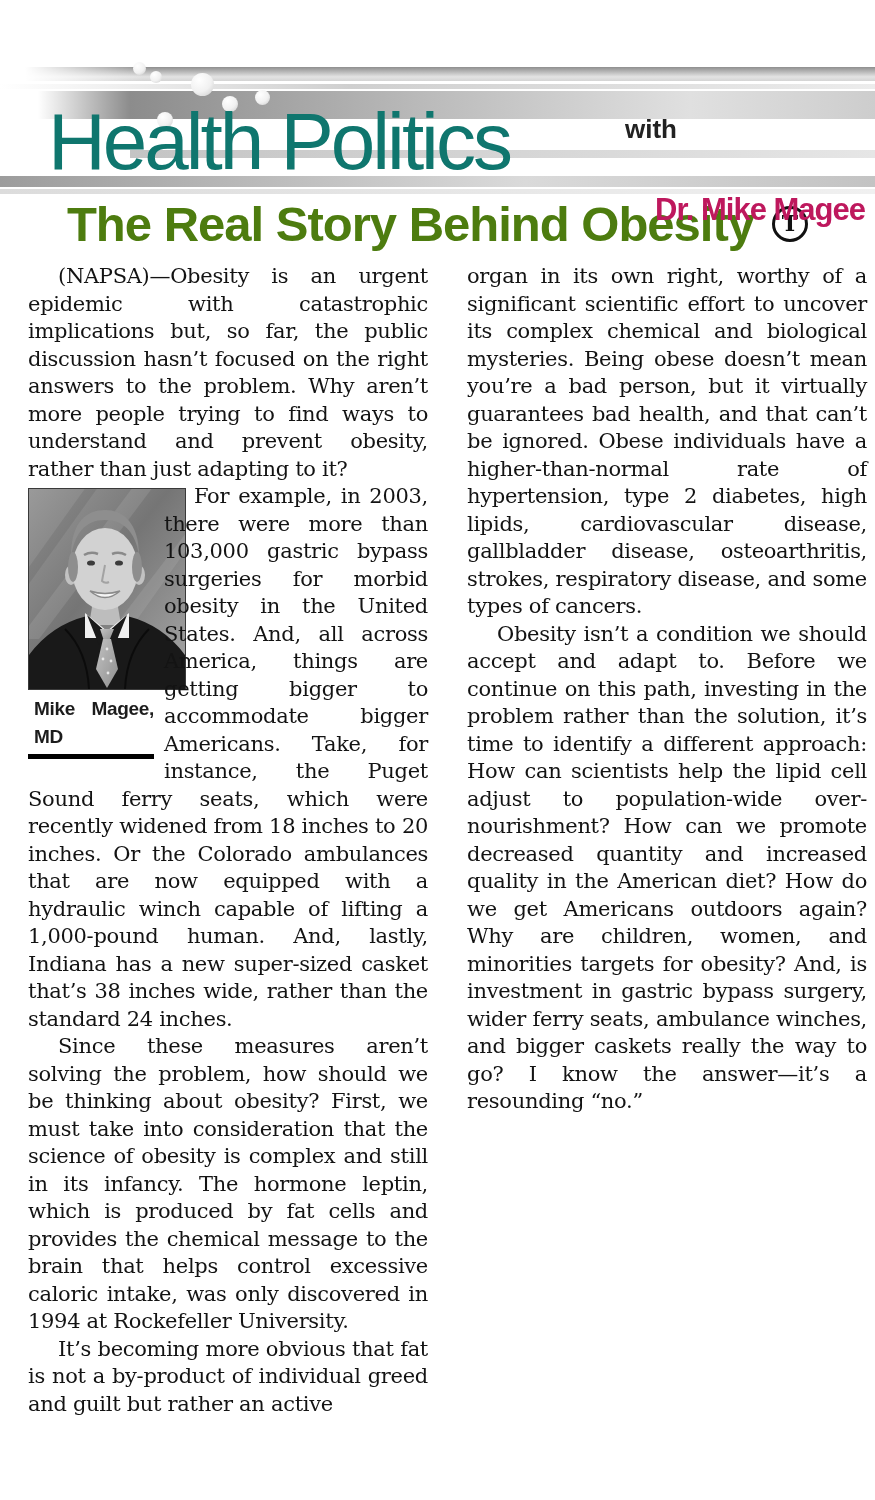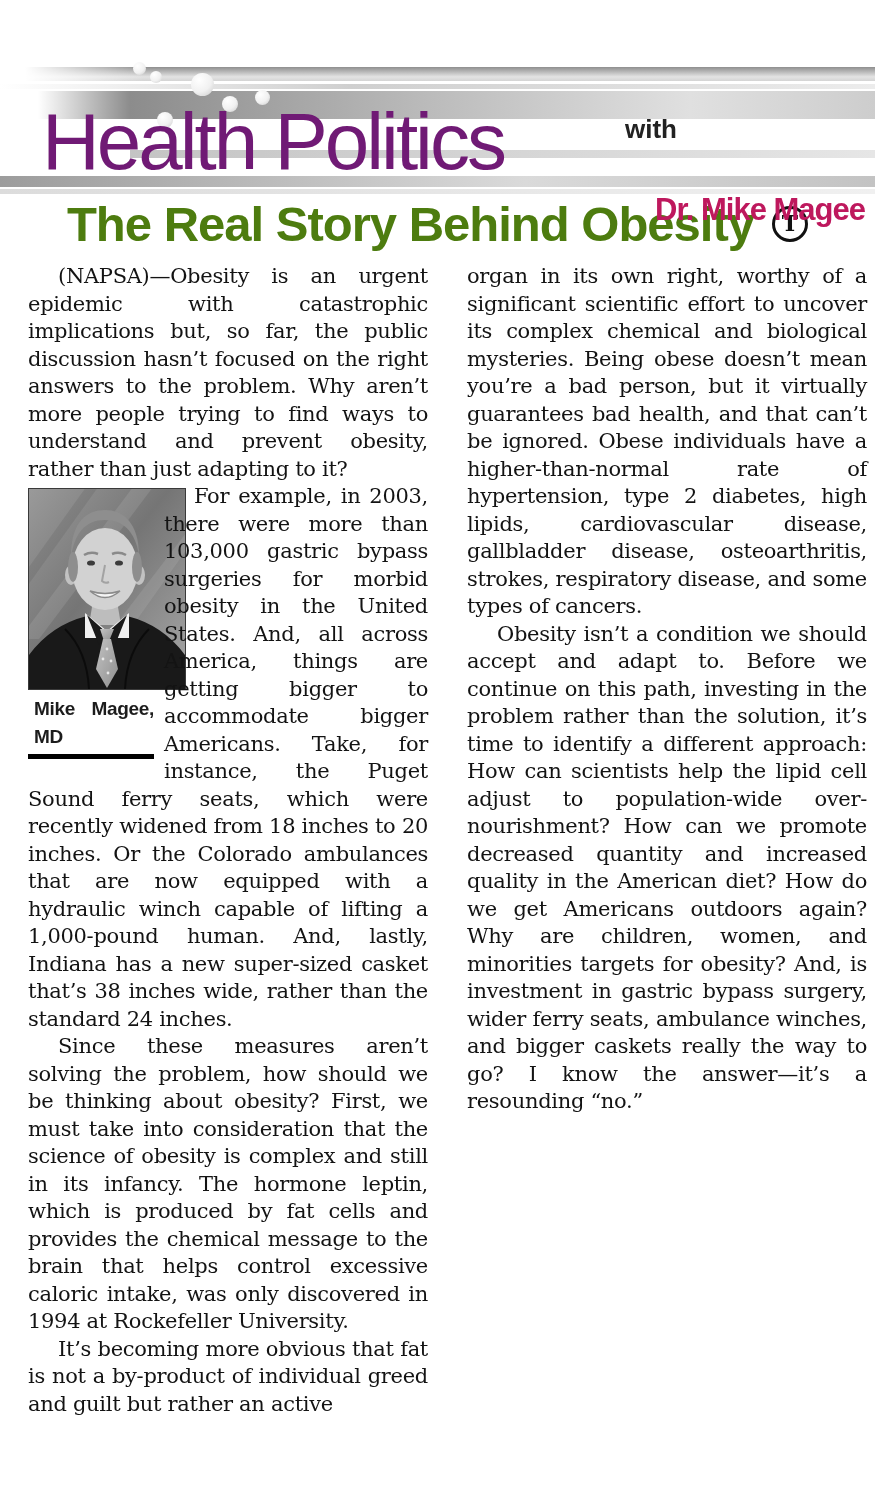--- a/index.html
+++ b/index.html
@@ -45,23 +45,23 @@
     background:radial-gradient(circle at 35% 30%, #ffffff, #f1f1f1 55%, #c9c9c9 100%);
   }
   .bubble.b1 { left:133px; top:62px;  width:13px; height:13px; }
   .bubble.b2 { left:150px; top:71px;  width:12px; height:12px; }
   .bubble.b3 { left:191px; top:73px;  width:23px; height:23px; }
   .bubble.b4 { left:222px; top:96px;  width:16px; height:16px; }
   .bubble.b5 { left:255px; top:90px;  width:15px; height:15px; }
   .bubble.b6 { left:157px; top:112px; width:16px; height:16px; }
 
   .logo-title {
-    position:absolute; left:42px; top:102px;
+    position:absolute; left:48px; top:102px;
     font-size:80px; line-height:1; font-weight:400; letter-spacing:-3px;
-    color:#701a75; white-space:nowrap;
+    color:#0f766e; white-space:nowrap;
   }
   .with-label {
     position:absolute; left:625px; top:116px;
     font-size:26px; font-weight:700; color:#222222; line-height:1;
   }
   .host-name {
     position:absolute; left:655px; top:146px;
     font-size:31px; font-weight:700; letter-spacing:-1px; color:#be185d;
     line-height:1; white-space:nowrap;margin-top:48px;
   }

